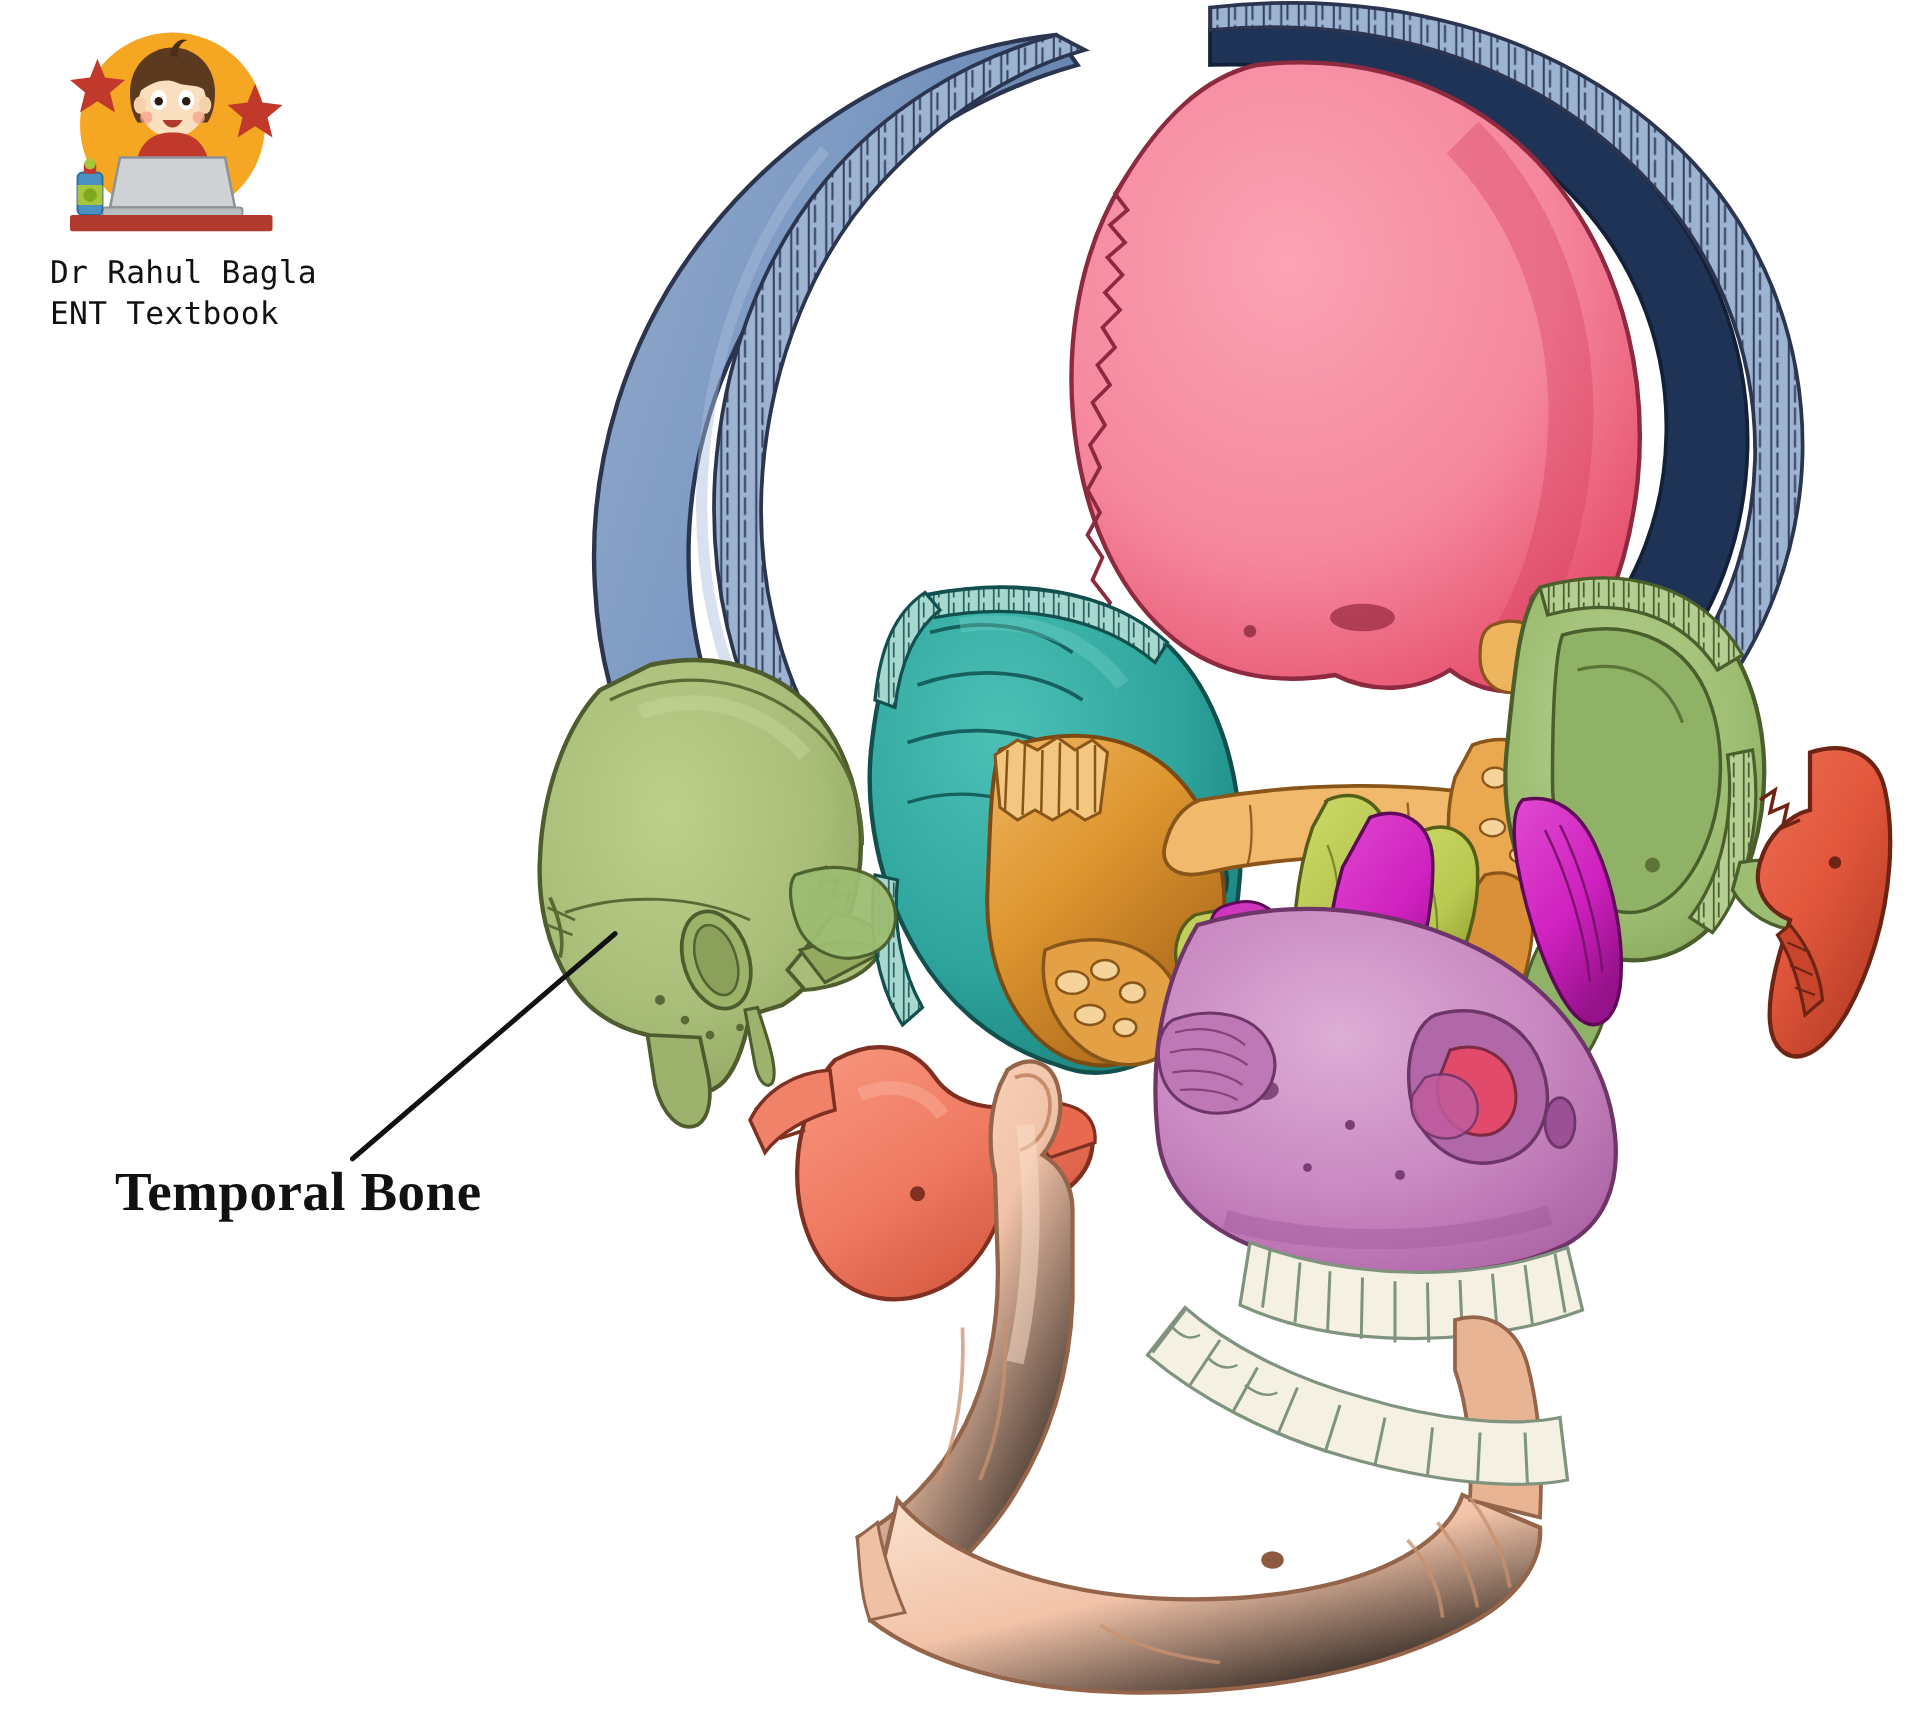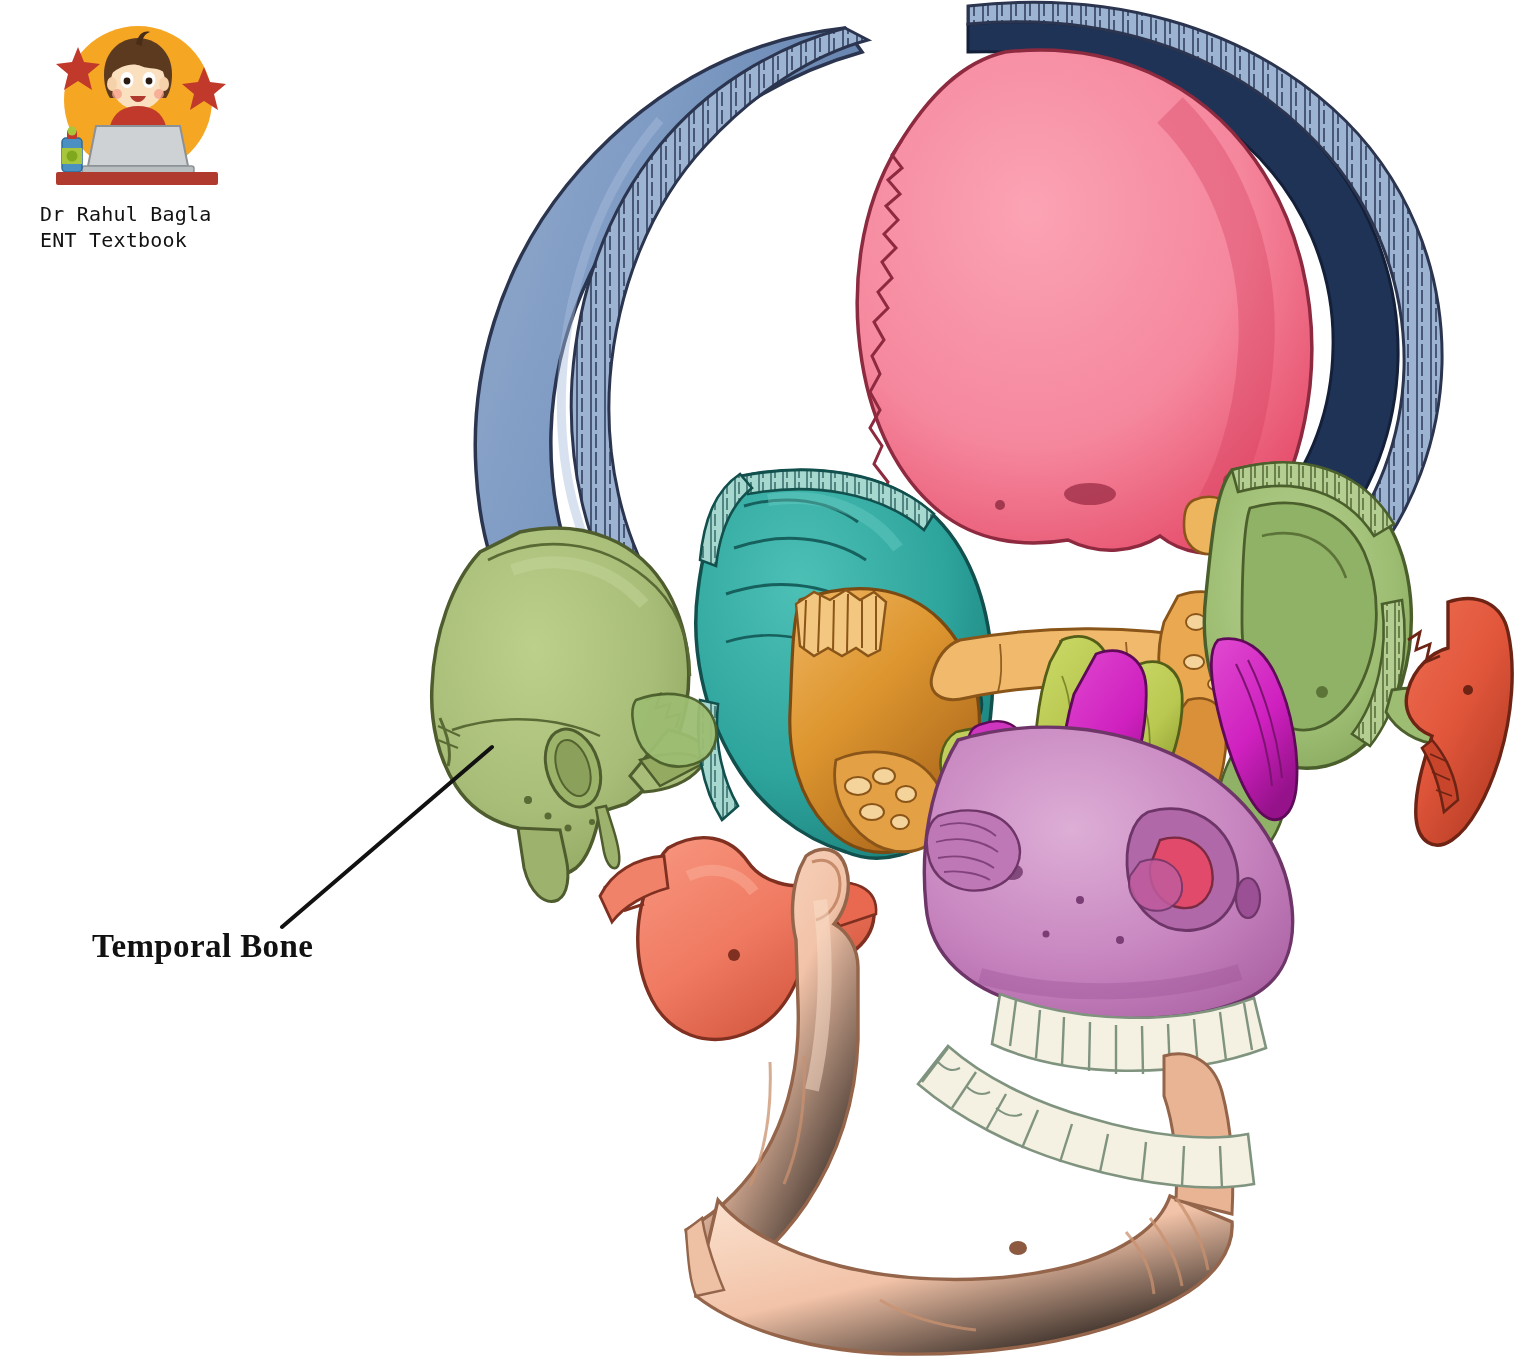--- a/index.html
+++ b/index.html
@@ -6,27 +6,27 @@
   html,body{margin:0;padding:0;background:#ffffff;}
   body{width:1536px;height:1367px;position:relative;overflow:hidden;
        font-family:"Liberation Sans",sans-serif;}
 
   
   #watermark{position:absolute;left:30px;top:22px;width:260px;}
   #logo-badge{position:relative;width:200px;height:175px;margin-left:8px;}
   .logo-svg{display:block;width:200px;height:175px;}
   #watermark-text{margin-top:4px;margin-left:10px;
       font-family:"DejaVu Sans Mono","Liberation Mono",monospace;
-      font-size:20px;line-height:1.32;color:#111;letter-spacing:0.2px;
+      font-size:25px;line-height:1.32;color:#111;letter-spacing:0.2px;
       white-space:pre;}
 
   
   #callout-label{position:absolute;left:92px;top:928px;
       font-family:"Liberation Serif","DejaVu Serif",serif;
-      font-weight:bold;font-size:33px;color:#111;letter-spacing:0.4px;
+      font-weight:bold;font-size:44px;color:#111;letter-spacing:0.4px;
       white-space:nowrap;}
   #leader-svg{position:absolute;left:0;top:0;width:1536px;height:1367px;
       pointer-events:none;}
 
   
   #skull-figure{position:absolute;left:0;top:0;width:1536px;height:1367px;}
   #skull-svg{display:block;width:1536px;height:1367px;}
 </style>
 </head>
 <body style="background: rgb(255, 255, 255);">

